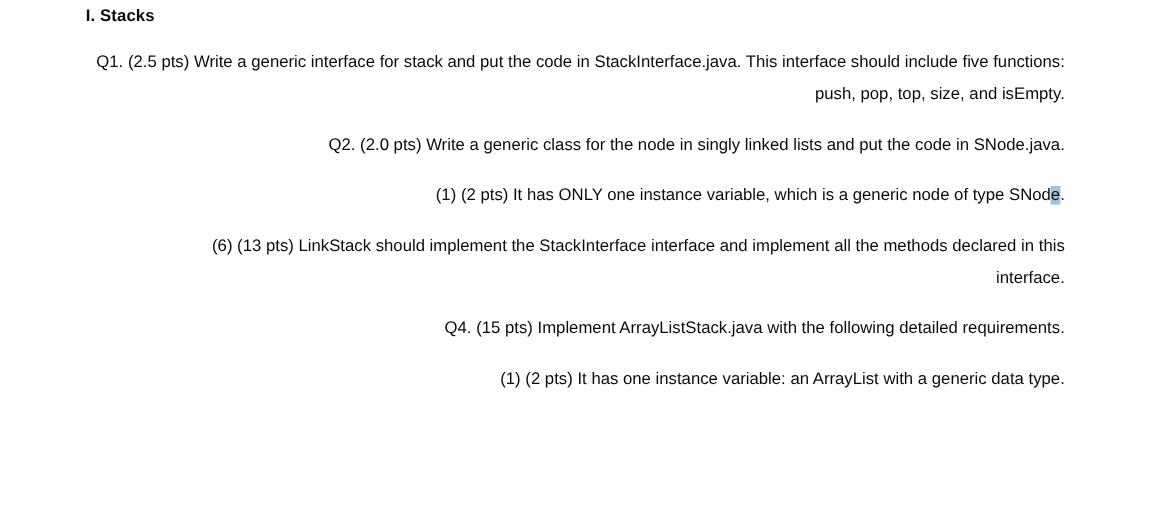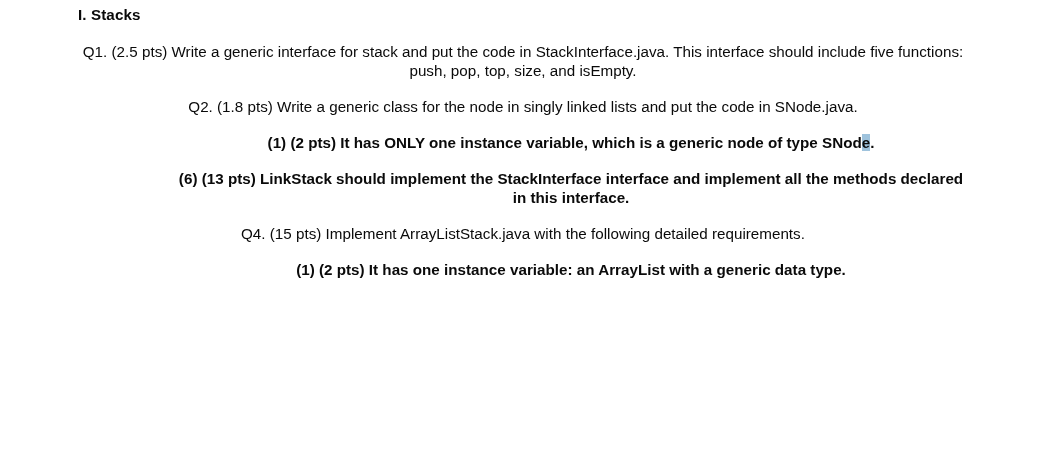--- a/index.html
+++ b/index.html
@@ -36,30 +36,29 @@
     font-size: 15.2px;
     font-weight: bold;
     line-height: 19px;
     letter-spacing: 0.1px;
     margin: 0 0 18px 0;
   }
 
   .para {
     font-size: 15.2px;
     font-weight: normal;
-    line-height: 19px;
+    line-height: 29px;
     margin: 0 0 17px 0;
     letter-spacing: 0.01px;
-    text-align: center;
+    text-align: right;
   }
 
   .para.sub {
     margin-left: 96px;
     margin-bottom: 17px;
-    font-weight: bold;
   }
 
   .para.last {
     margin-bottom: 0;
   }
 
   
   .sel {
     background: #9fc3dd;
     color: #0a0a0a;
@@ -68,21 +67,21 @@
 </head>
 <body>
 
 <div class="page">
   <div class="content">
 
     <h1 class="heading">I. Stacks</h1>
 
     <p class="para">Q1. (2.5 pts) Write a generic interface for stack and put the code in StackInterface.java. This interface should include five functions: push, pop, top, size, and isEmpty.</p>
 
-    <p class="para">Q2. (1.8 pts) Write a generic class for the node in singly linked lists and put the code in SNode.java.</p>
+    <p class="para">Q2. (2.0 pts) Write a generic class for the node in singly linked lists and put the code in SNode.java.</p>
 
 
     <p class="para sub"><span>(1) (2 pts) It has ONLY one instance variable, which is a generic node of type SNod</span><span class="sel">e</span><span>.</span></p>
 
     <p class="para sub">(6) (13 pts) LinkStack should implement the StackInterface interface and implement all the methods declared in this interface.</p>
 
     <p class="para">Q4. (15 pts) Implement ArrayListStack.java with the following detailed requirements.</p>
 
     <p class="para sub">(1) (2 pts) It has one instance variable: an ArrayList with a generic data type.</p>
 

